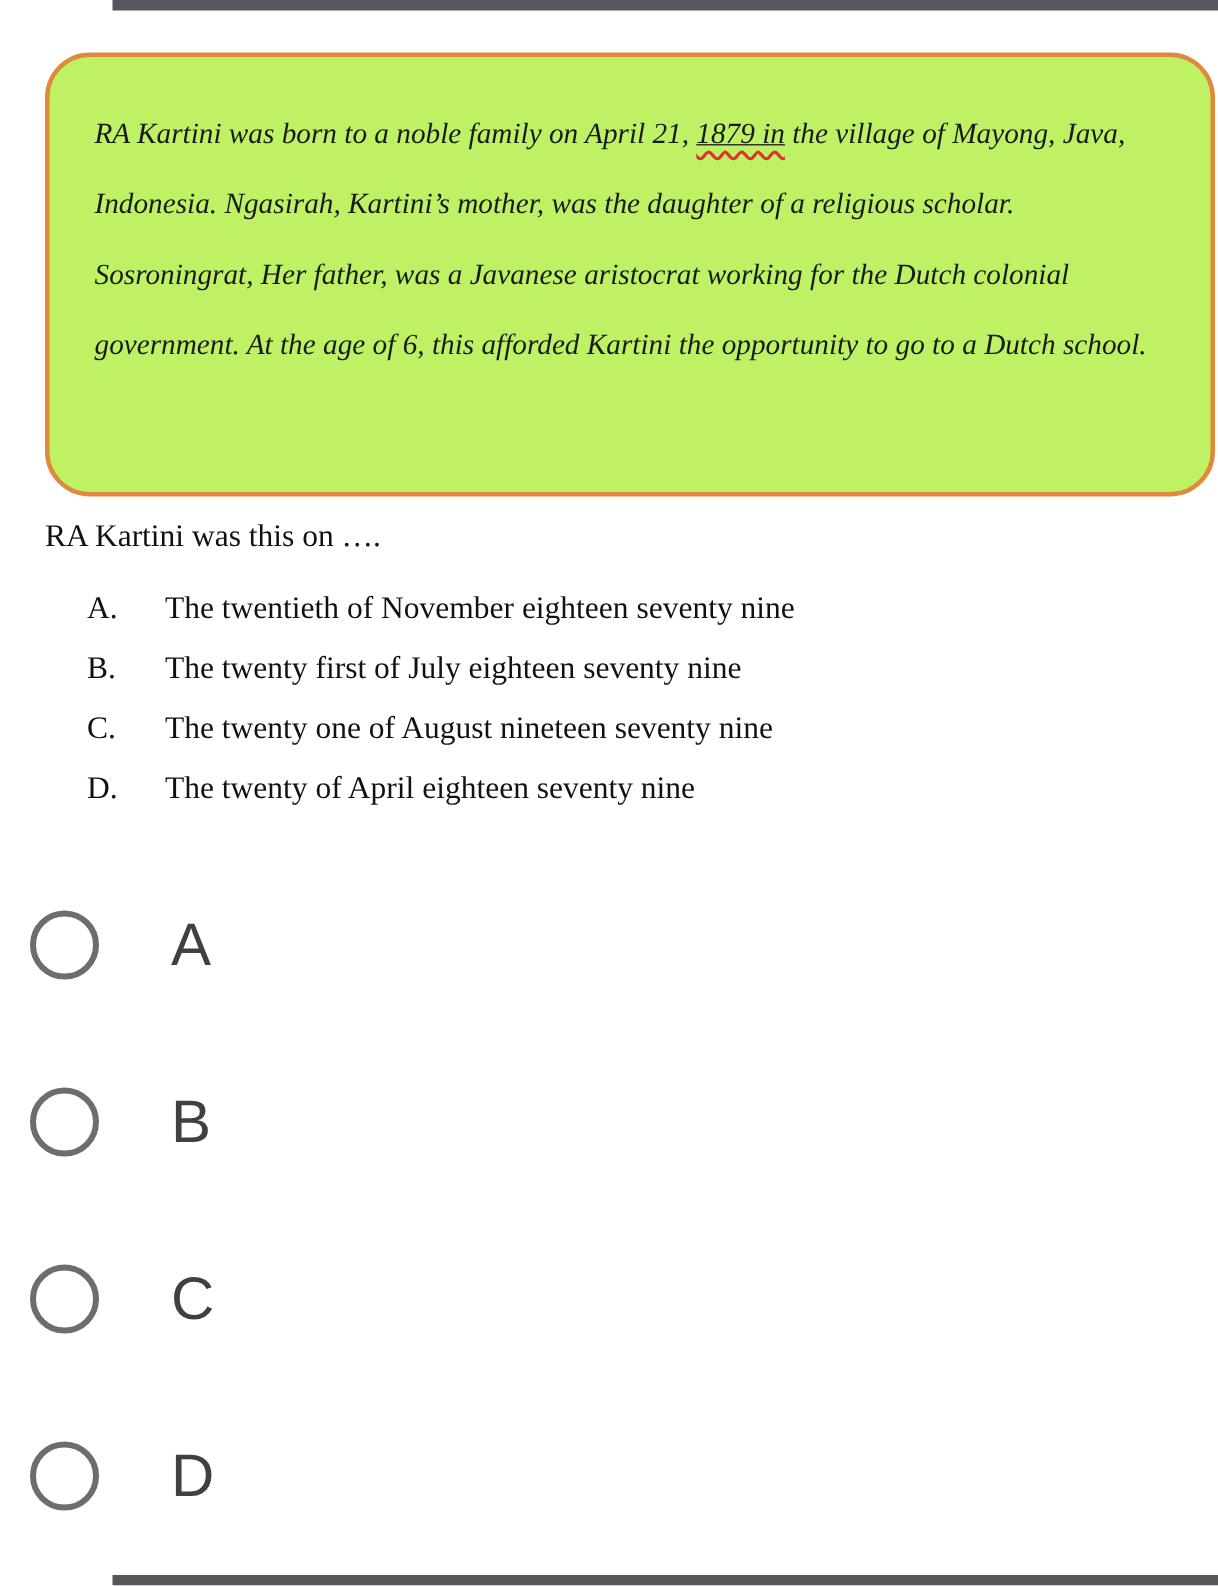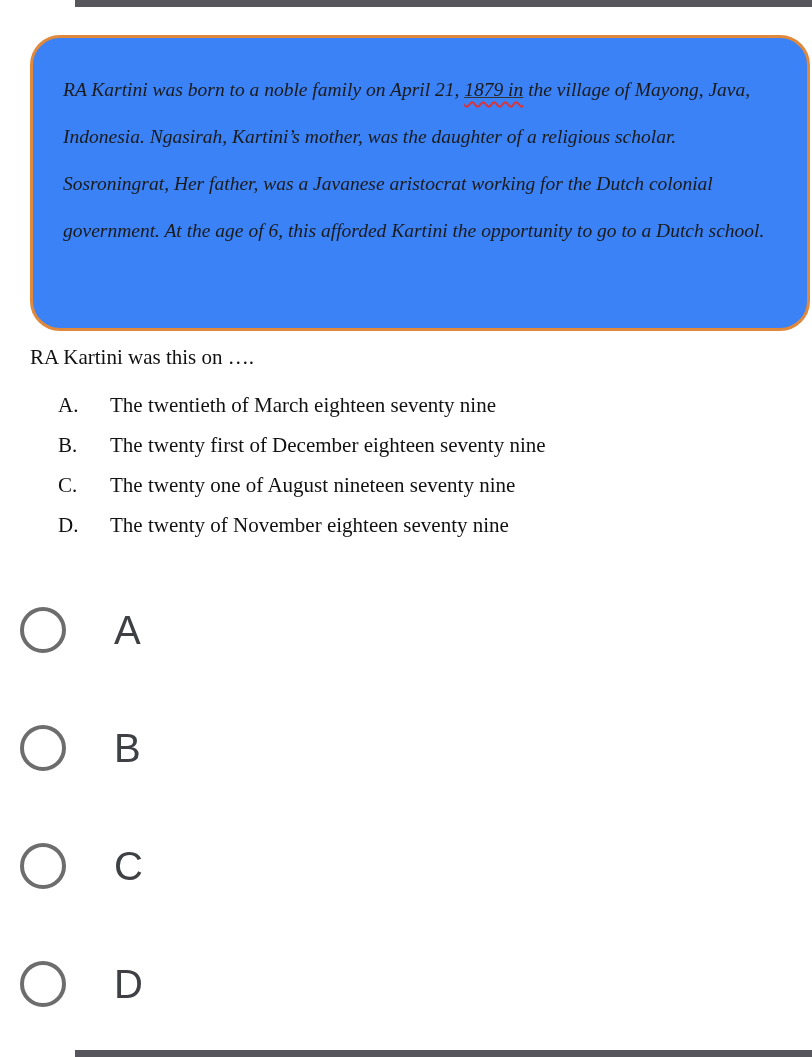--- a/index.html
+++ b/index.html
@@ -24,21 +24,21 @@
 
   .passage-box {
     position: absolute;
     left: 30px;
     top: 35px;
     width: 780px;
     height: 296px;
     border: 3px solid #e0883c;
     border-radius: 30px;
     padding: 28px 26px 10px 30px;
-    background: #3b82f6;
+    background: #bef264;
   }
   .passage {
     font-style: italic;
     font-size: 19.5px;
     line-height: 47px;
     color: #1a1a1a;
     max-width: 716px;
   }
   .underlined {
     text-decoration: underline;
@@ -105,33 +105,33 @@
 
 <div class="passage-box">
   <p class="passage"><span>RA Kartini was born to a noble family on April 21, </span><span class="underlined"><span class="wavy">1879  in</span></span><span> the village of Mayong, Java, Indonesia. Ngasirah, Kartini’s mother, was the daughter of a religious scholar. Sosroningrat, Her father, was a Javanese aristocrat working for the Dutch colonial government.  At the age of 6, this afforded Kartini the opportunity to go to a Dutch school.</span></p>
 </div>
 
 <div class="question">RA Kartini was this on ….</div>
 
 <div class="options">
   <div class="option-row">
     <span class="option-letter">A.</span>
-    <span class="option-text">The twentieth of March eighteen seventy nine</span>
+    <span class="option-text">The twentieth of November eighteen seventy nine</span>
   </div>
   <div class="option-row">
     <span class="option-letter">B.</span>
-    <span class="option-text">The twenty first of December eighteen seventy nine</span>
+    <span class="option-text">The twenty first of July eighteen seventy nine</span>
   </div>
   <div class="option-row">
     <span class="option-letter">C.</span>
     <span class="option-text">The twenty one of August nineteen seventy nine</span>
   </div>
   <div class="option-row">
     <span class="option-letter">D.</span>
-    <span class="option-text">The twenty of November eighteen seventy nine</span>
+    <span class="option-text">The twenty of April eighteen seventy nine</span>
   </div>
 </div>
 
 <div class="choices">
   <div class="choice-row">
     <span class="radio"></span>
     <span class="choice-label">A</span>
   </div>
   <div class="choice-row">
     <span class="radio"></span>

